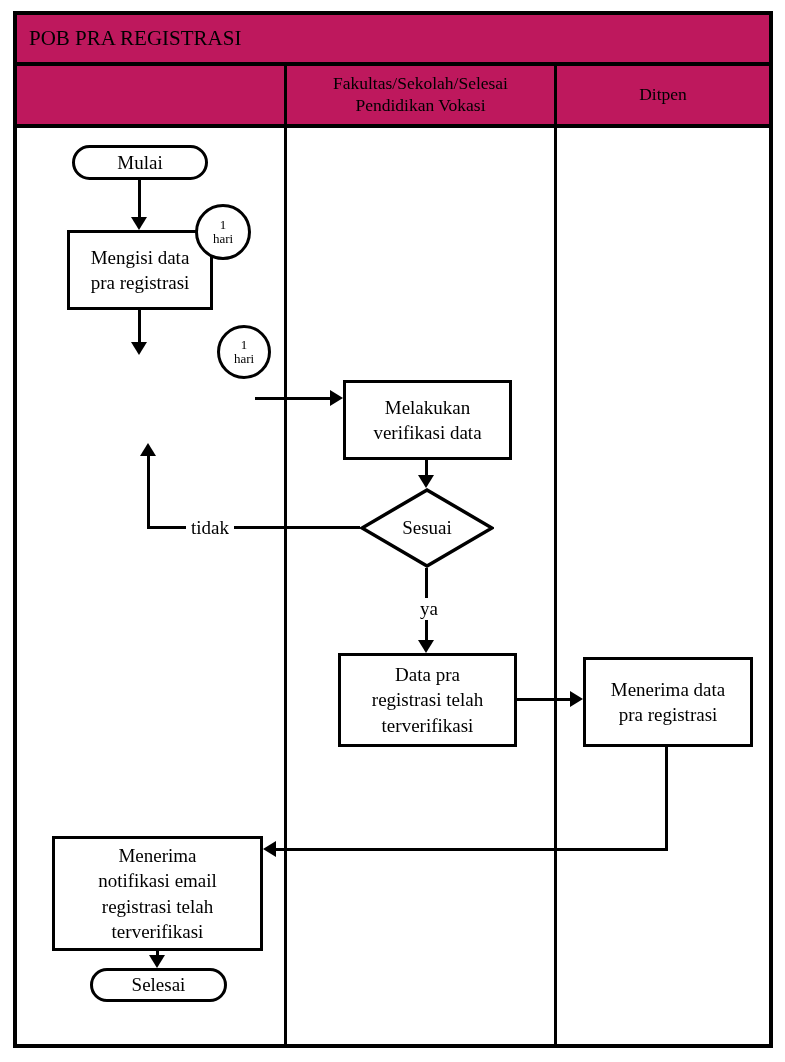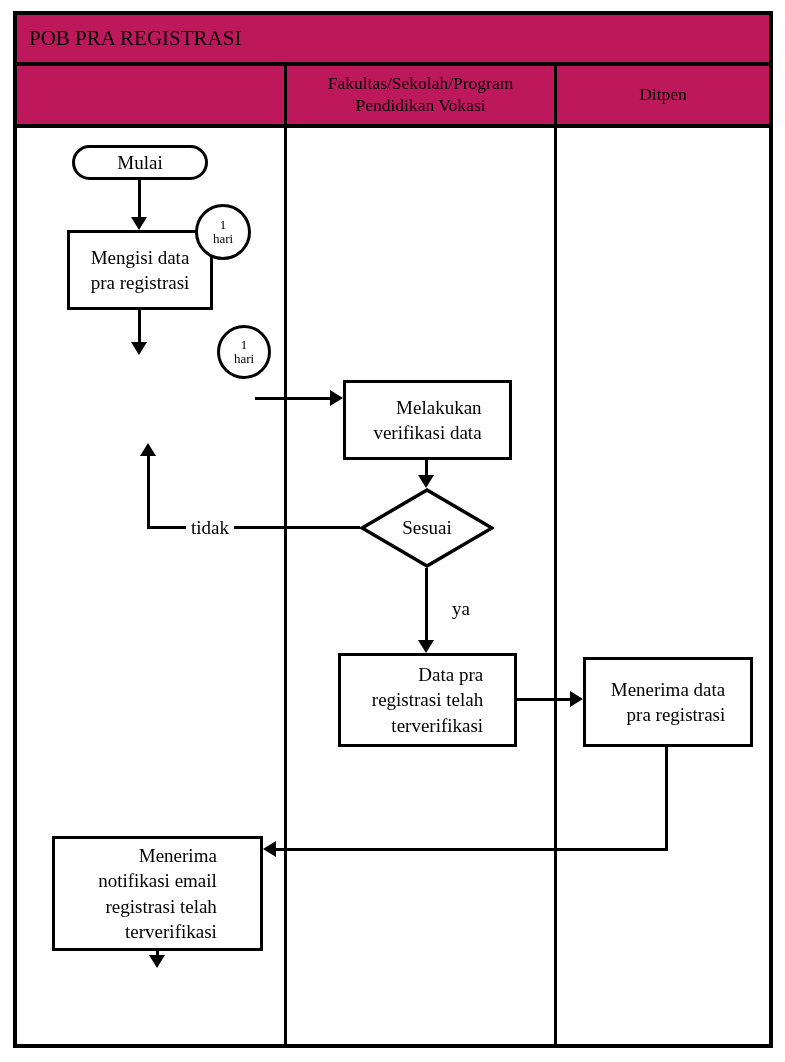--- a/index.html
+++ b/index.html
@@ -20,21 +20,21 @@
   .lane-head{display:flex;align-items:center;justify-content:center;text-align:center;font-size:17.5px;line-height:1.25;white-space:pre-line;}
   .v-div{background:#000;width:3px;}
   
   .line{background:#000;}
   .arrow{width:0;height:0;}
   .arrow-down{border-left:8px solid transparent;border-right:8px solid transparent;border-top:13px solid #000;}
   .arrow-up{border-left:8px solid transparent;border-right:8px solid transparent;border-bottom:13px solid #000;}
   .arrow-right{border-top:8px solid transparent;border-bottom:8px solid transparent;border-left:13px solid #000;}
   .arrow-left{border-top:8px solid transparent;border-bottom:8px solid transparent;border-right:13px solid #000;}
   
-  .node{display:flex;align-items:center;justify-content:center;text-align:right;
+  .node{display:flex;align-items:center;justify-content:center;text-align:center;
         background:#fff;border:3.5px solid #000;font-size:19px;line-height:1.32;white-space:pre-line;}
   .terminator{border-radius:18px;}
   .badge{border:3px solid #000;border-radius:50%;background:#fff;z-index:3;
          display:flex;flex-direction:column;align-items:center;justify-content:center;
          font-size:13px;line-height:1.05;}
   .decision-wrap{z-index:1;}
   .decision-label{display:flex;align-items:center;justify-content:center;font-size:19px;}
   .edge-label{transform:translate(-50%,-50%);background:#fff;padding:0 5px;font-size:19px;z-index:2;white-space:nowrap;}
 </style>
 </head>
@@ -44,21 +44,21 @@
 
   <div class="abs frame"></div>
 
   <div class="abs title-bar fill">
     <span>POB PRA REGISTRASI</span>
   </div>
   <div class="abs h-rule" style="left:13px;top:62px;width:760px;height:4px;"></div>
 
   <div class="abs fill" style="left:17px;top:66px;width:752px;height:58px;"></div>
   <div class="abs lane-head" style="left:287px;top:66px;width:267px;height:58px;">
-    <span>Fakultas/Sekolah/Program
+    <span>Fakultas/Sekolah/Selesai
 Pendidikan Vokasi</span>
   </div>
   <div class="abs lane-head" style="left:557px;top:66px;width:212px;height:58px;">
     <span>Ditpen</span>
   </div>
   <div class="abs h-rule" style="left:13px;top:124px;width:760px;height:4px;"></div>
 
   <div class="abs v-div" style="left:284px;top:62px;height:986px;"></div>
   <div class="abs v-div" style="left:554px;top:62px;height:986px;"></div>
 
@@ -74,21 +74,21 @@
   <div class="abs line" style="left:425px;top:440px;width:3px;height:36px;"></div>
   <div class="abs arrow arrow-down" style="left:418px;top:475px;"></div>
 
   <div class="abs line" style="left:150px;top:526px;width:210px;height:3px;"></div>
   <div class="abs line" style="left:147px;top:454px;width:3px;height:75px;"></div>
   <div class="abs arrow arrow-up" style="left:140px;top:443px;"></div>
   <div class="abs edge-label" style="left:210px;top:528px;">tidak</div>
 
   <div class="abs line" style="left:425px;top:568px;width:3px;height:77px;"></div>
   <div class="abs arrow arrow-down" style="left:418px;top:640px;"></div>
-  <div class="abs edge-label" style="left:429px;top:609px;margin-left:32px;">ya</div>
+  <div class="abs edge-label" style="left:429px;top:609px;">ya</div>
 
   <div class="abs line" style="left:517px;top:698px;width:56px;height:3px;"></div>
   <div class="abs arrow arrow-right" style="left:570px;top:691px;"></div>
 
   <div class="abs line" style="left:665px;top:747px;width:3px;height:103px;"></div>
   <div class="abs line" style="left:276px;top:848px;width:392px;height:3px;"></div>
   <div class="abs arrow arrow-left" style="left:263px;top:841px;"></div>
 
   <div class="abs line" style="left:156px;top:908px;width:3px;height:49px;"></div>
   <div class="abs arrow arrow-down" style="left:149px;top:955px;"></div>
@@ -134,14 +134,17 @@
 pra registrasi</span>
   </div>
 
   <div class="abs node" style="left:52px;top:793px;width:211px;height:115px;margin-top:43px;">
     <span>Menerima
 notifikasi email
 registrasi telah
 terverifikasi</span>
   </div>
 
+  <div class="abs node terminator" style="left:90px;top:968px;width:137px;height:34px;">
+    <span>Selesai</span>
+  </div>
 
 </div>
 
 </body></html>

